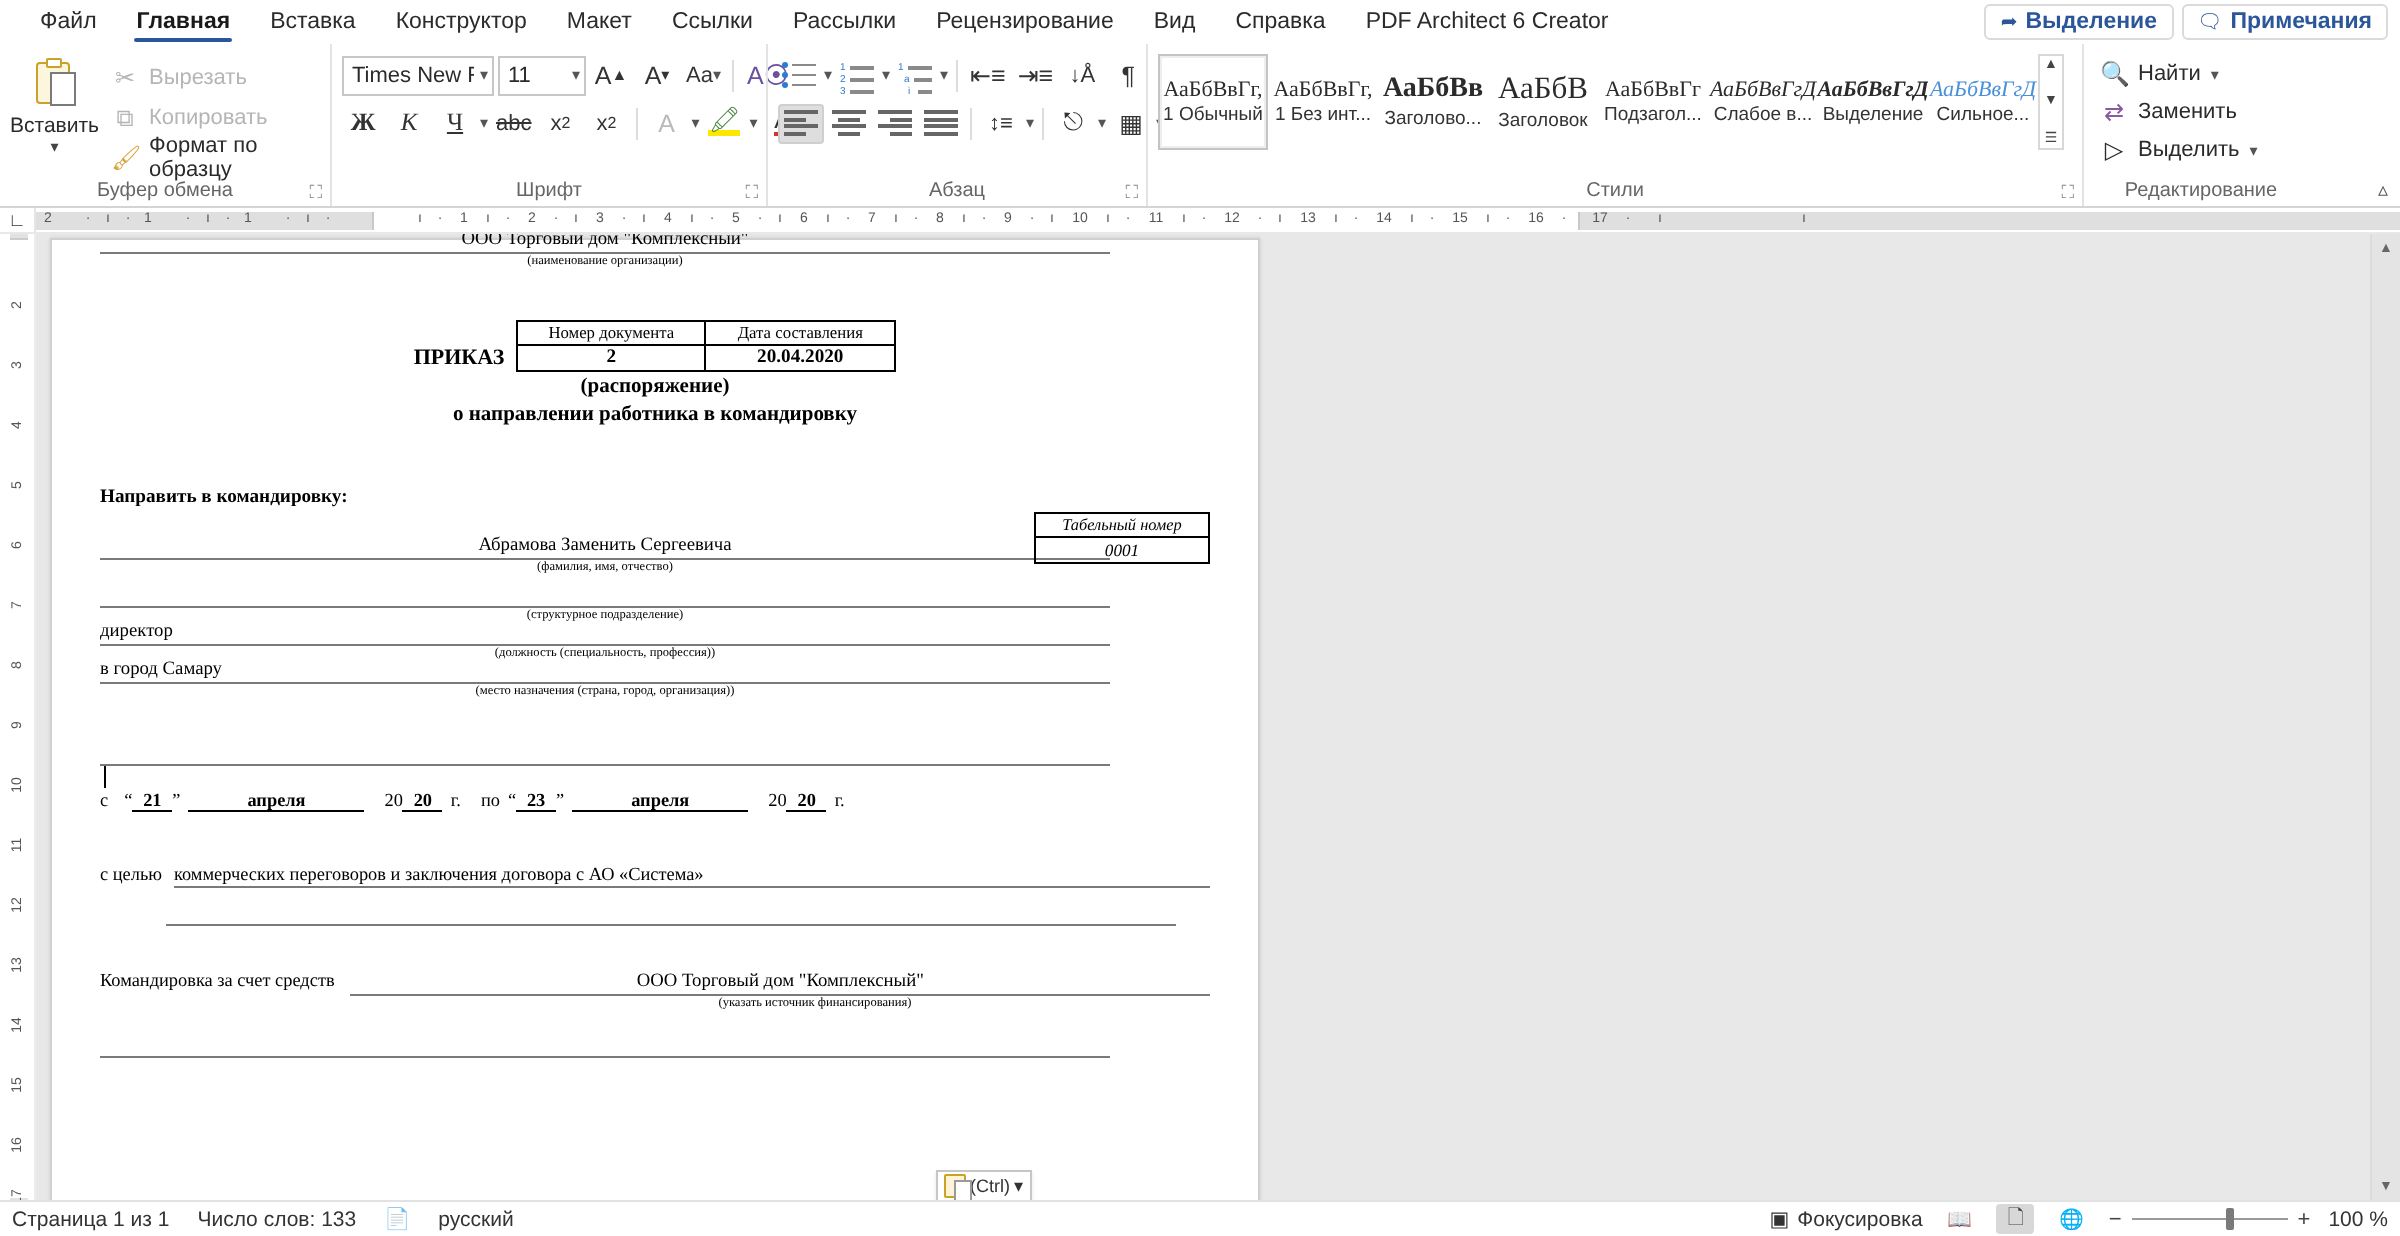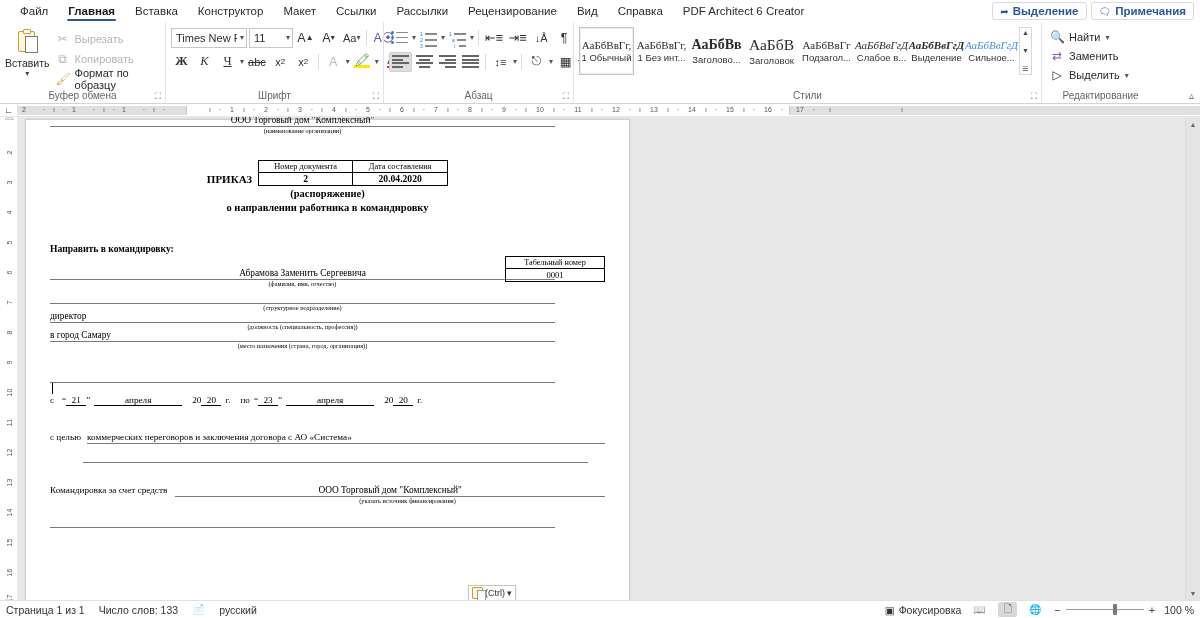--- a/index.html
+++ b/index.html
@@ -203,21 +203,21 @@
   }
   .nd-cell.val { font-weight: bold; font-size: 9.6px; border-top: none; }
   .nd-cell + .nd-cell { border-left: none; }
   .title-c { text-align: center; font-weight: bold; font-size: 10.5px; margin-top: 2px; }
   .title-c2 { text-align: center; font-weight: bold; font-size: 10.5px; margin-top: 3px; }
 
   .send-title { font-weight: bold; font-size: 9.6px; margin-top: 30px; }
 
   .tab-num-wrap { position: relative; margin-top: 14px; }
   .tabnum {
-    position: absolute; right: 0px; top: -12px; width: 100px;
+    position: absolute; right: 0px; top: -12px; width: 88px; font-style: italic;
   }
   .tabnum .tn-h { border: 1px solid #000; font-size: 8.2px; text-align: center; height: 13px; line-height: 12px; }
   .tabnum .tn-v { border: 1px solid #000; border-top: none; font-size: 8.6px; text-align: center; height: 13px; line-height: 12px; }
 
   .fio-line {
     text-align: center; font-size: 9.4px; width: 505px;
     border-bottom: 1px solid #7a7a7a; padding-bottom: 1px;
   }
   .val-line { width: 505px; border-bottom: 1px solid #7a7a7a; text-align: left; font-size: 9.4px; padding-bottom: 1px; }
   .gap-block { width: 505px; height: 15px; }
@@ -225,21 +225,21 @@
   .blank2 { width: 505px; border-bottom: 1px solid #7a7a7a; height: 20px; margin-top: 14px; }
 
   .term-row { display: flex; align-items: center; margin-top: 18px; font-size: 9.2px; }
   .term-box {
     width: 105px; height: 14px; border: 1px solid #555; margin: 0 10px;
     text-align: center; font-size: 9px; line-height: 12px;
   }
   .caret-line { height: 11px; position: relative; }
   .caret-line .caret { position: absolute; left: 2px; top: 0; width: 1px; height: 11px; background: #000; }
   .dates-row { display: flex; align-items: baseline; font-size: 9.2px; gap: 0px; margin-top: 1px; }
-  .u-ins { border-bottom: 1px solid #000; display: inline-block; text-align: center; }
+  .u-ins { border-bottom: 1px solid #000; display: inline-block; text-align: center; font-weight: bold; }
   .u-ins.day { width: 20px; }
   .u-ins.month { width: 88px; margin: 0 4px; }
   .u-ins.year { width: 20px; }
 
   .goal-row { display: flex; align-items: baseline; margin-top: 26px; font-size: 9.2px; }
   .goal-text {
     flex: 1; border-bottom: 1px solid #7a7a7a; font-size: 9.2px;
     margin-left: 6px; padding-bottom: 1px;
   }
   .goal-blank { width: 505px; border-bottom: 1px solid #7a7a7a; height: 19px; margin-left: 33px; }

